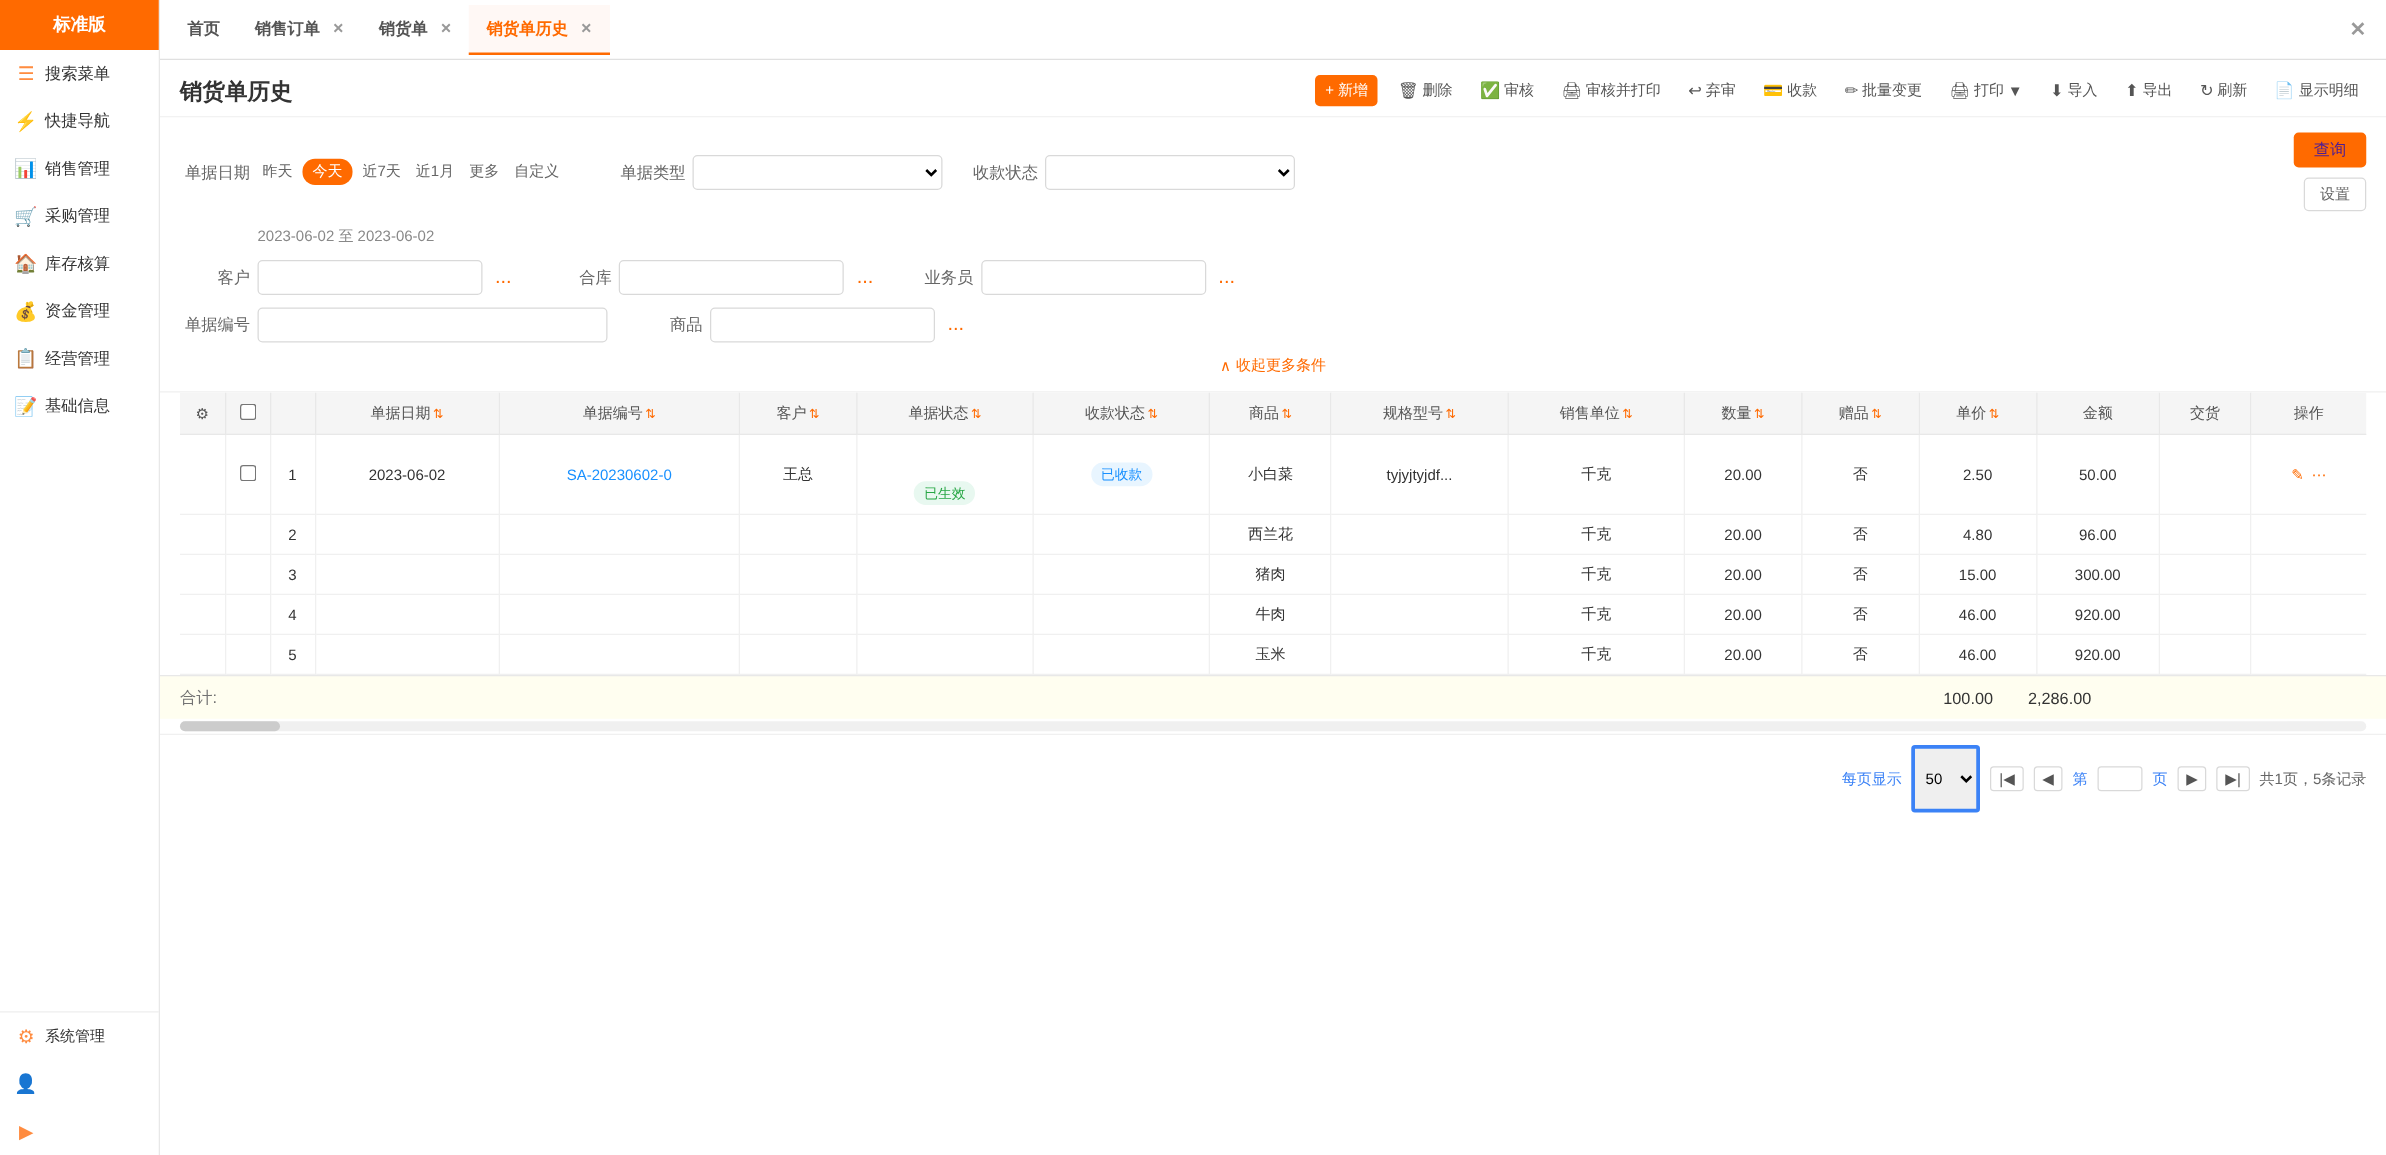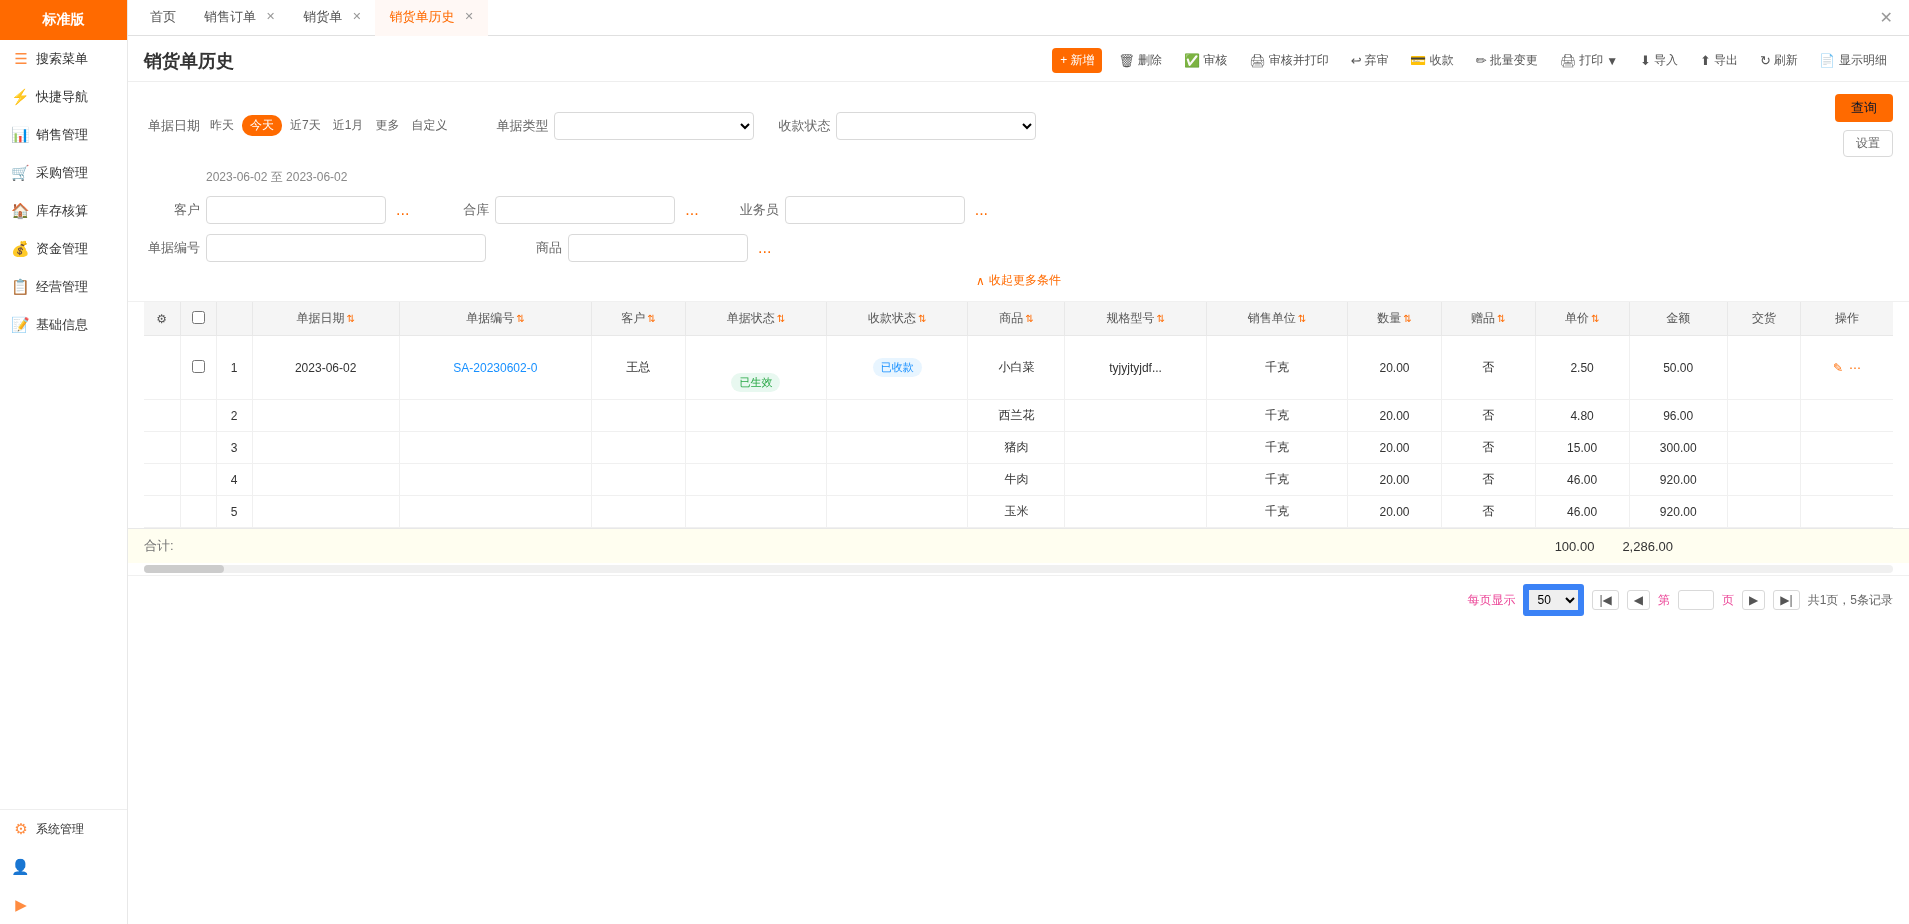--- a/index.html
+++ b/index.html
@@ -10,21 +10,21 @@
     .sidebar-logo { height: 40px; background: #ff6a00; display: flex; align-items: center; justify-content: center; color: #fff; font-size: 14px; font-weight: bold; }
     .sidebar-item { display: flex; align-items: center; padding: 10px 12px; cursor: pointer; color: #333; font-size: 13px; gap: 6px; }
     .sidebar-item .si-icon { width: 18px; height: 18px; display: flex; align-items: center; justify-content: center; font-size: 15px; color: #ff8c40; }
     .sidebar-bottom { margin-top: auto; border-top: 1px solid #eee; }
     .sidebar-bottom .sidebar-item { font-size: 12px; }
 
     
     .main { flex: 1; display: flex; flex-direction: column; overflow: hidden; }
 
     
-    .tab-bar { display: flex; align-items: center; background: #fff; border-bottom: 1px solid #e0e0e0; height: 36px; padding: 0 8px; }
+    .tab-bar { display: flex; align-items: center; background: #fff; border-bottom: 1px solid #e0e0e0; height: 48px; padding: 0 8px; font-weight: bold; }
     .tab-item { display: flex; align-items: center; padding: 0 14px; height: 40px; font-size: 13px; color: #555; cursor: pointer; border-bottom: 2px solid transparent; gap: 6px; white-space: nowrap; }
     .tab-item.active { color: #ff6a00; border-bottom: 2px solid #ff6a00; background: #fff8f5; }
     .tab-item .tab-close { font-size: 11px; color: #999; margin-left: 4px; }
     .tab-bar-close { margin-left: auto; color: #999; cursor: pointer; font-size: 16px; padding: 0 8px; }
 
     
     .page-content { flex: 1; overflow-y: auto; background: #fff; padding: 0; }
 
     
     .page-header { display: flex; align-items: center; justify-content: space-between; padding: 12px 16px 8px; border-bottom: 1px solid #eee; }
@@ -41,21 +41,21 @@
     .filter-label { color: #666; font-size: 13px; white-space: nowrap; min-width: 56px; text-align: right; }
     .filter-input { border: 1px solid #d9d9d9; border-radius: 4px; padding: 3px 8px; font-size: 13px; width: 180px; height: 28px; outline: none; }
     .filter-select { border: 1px solid #d9d9d9; border-radius: 4px; padding: 3px 8px; font-size: 13px; width: 200px; height: 28px; outline: none; background: #fff; }
     .filter-date-range { display: flex; align-items: center; gap: 4px; }
     .date-shortcuts { display: flex; gap: 4px; align-items: center; }
     .date-shortcut { font-size: 12px; color: #666; cursor: pointer; padding: 2px 4px; border-radius: 3px; }
     .date-shortcut.active { background: #ff6a00; color: #fff; border-radius: 10px; padding: 2px 8px; }
     .date-value { font-size: 12px; color: #888; margin-top: 2px; }
     .filter-dots { color: #ff6a00; cursor: pointer; font-size: 16px; padding: 0 4px; }
     .collapse-btn { display: flex; align-items: center; gap: 4px; color: #ff6a00; font-size: 12px; cursor: pointer; margin: 4px auto 0; width: fit-content; }
-    .query-btn { background: #ff6a00; color: #0f172a; border: none; border-radius: 4px; padding: 5px 16px; font-size: 13px; cursor: pointer; }
+    .query-btn { background: #ff6a00; color: #4c1d95; border: none; border-radius: 4px; padding: 5px 16px; font-size: 13px; cursor: pointer; }
     .set-btn { background: #fff; color: #666; border: 1px solid #d9d9d9; border-radius: 4px; padding: 4px 12px; font-size: 12px; cursor: pointer; display: block; margin-top: 4px; }
 
     
     .table-area { padding: 0 16px; overflow-x: auto; }
     table { width: 100%; border-collapse: collapse; font-size: 12px; }
     thead tr { background: #f5f5f5; }
     th { padding: 8px 6px; text-align: center; color: #555; font-weight: normal; border-bottom: 1px solid #e8e8e8; border-right: 1px solid #e8e8e8; white-space: nowrap; font-size: 12px; }
     th:last-child { border-right: none; }
     td { padding: 7px 6px; text-align: center; color: #333; border-bottom: 1px solid #f0f0f0; border-right: 1px solid #f0f0f0; font-size: 12px; }
     td:last-child { border-right: none; }
@@ -67,22 +67,22 @@
     .action-link { color: #ff6a00; cursor: pointer; margin: 0 3px; }
     .settings-icon-cell { display: flex; align-items: center; justify-content: center; }
 
     
     .table-footer { background: #fffef0; border-top: 1px solid #e8e8e8; padding: 8px 16px; display: flex; align-items: center; }
     .footer-label { color: #737373; font-size: 13px; min-width: 60px; }
     .footer-value { font-size: 13px; color: #333; }
 
     
     .pagination { display: flex; align-items: center; justify-content: flex-end; padding: 8px 16px; gap: 8px; border-top: 1px solid #f0f0f0; background: #fff; }
-    .pagination-label { font-size: 12px; color: #ec4899; }
-    .pagination-select { border: 6px solid #3b82f6; border-radius: 3px; padding: 2px 4px; font-size: 12px; }
+    .pagination-label { font-size: 12px; color: #3b82f6; }
+    .pagination-select { border: 3px solid #3b82f6; border-radius: 3px; padding: 16px 4px; font-size: 12px; }
     .pagination-btn { border: 1px solid #d9d9d9; background: #fff; border-radius: 3px; padding: 2px 6px; cursor: pointer; font-size: 12px; color: #555; }
     .pagination-btn:disabled { color: #ccc; cursor: not-allowed; }
     .pagination-input { border: 1px solid #d9d9d9; border-radius: 3px; padding: 2px 4px; font-size: 12px; width: 36px; text-align: center; }
     .pagination-info { font-size: 12px; color: #666; }
 
     .scrollbar-track { height: 8px; background: #f0f0f0; border-radius: 4px; margin: 2px 16px; }
     .scrollbar-thumb { height: 8px; width: 80px; background: #ccc; border-radius: 4px; }
   </style>
 </head>
 <body>

